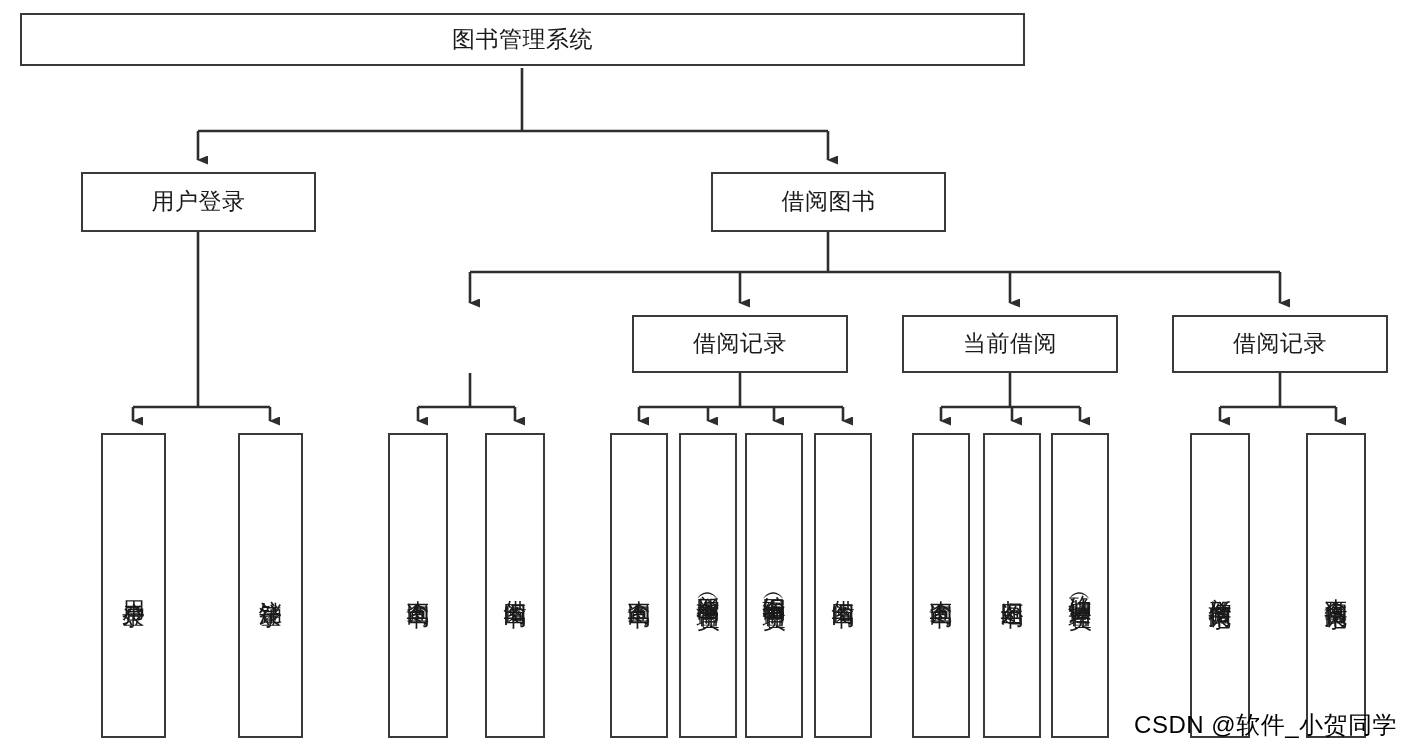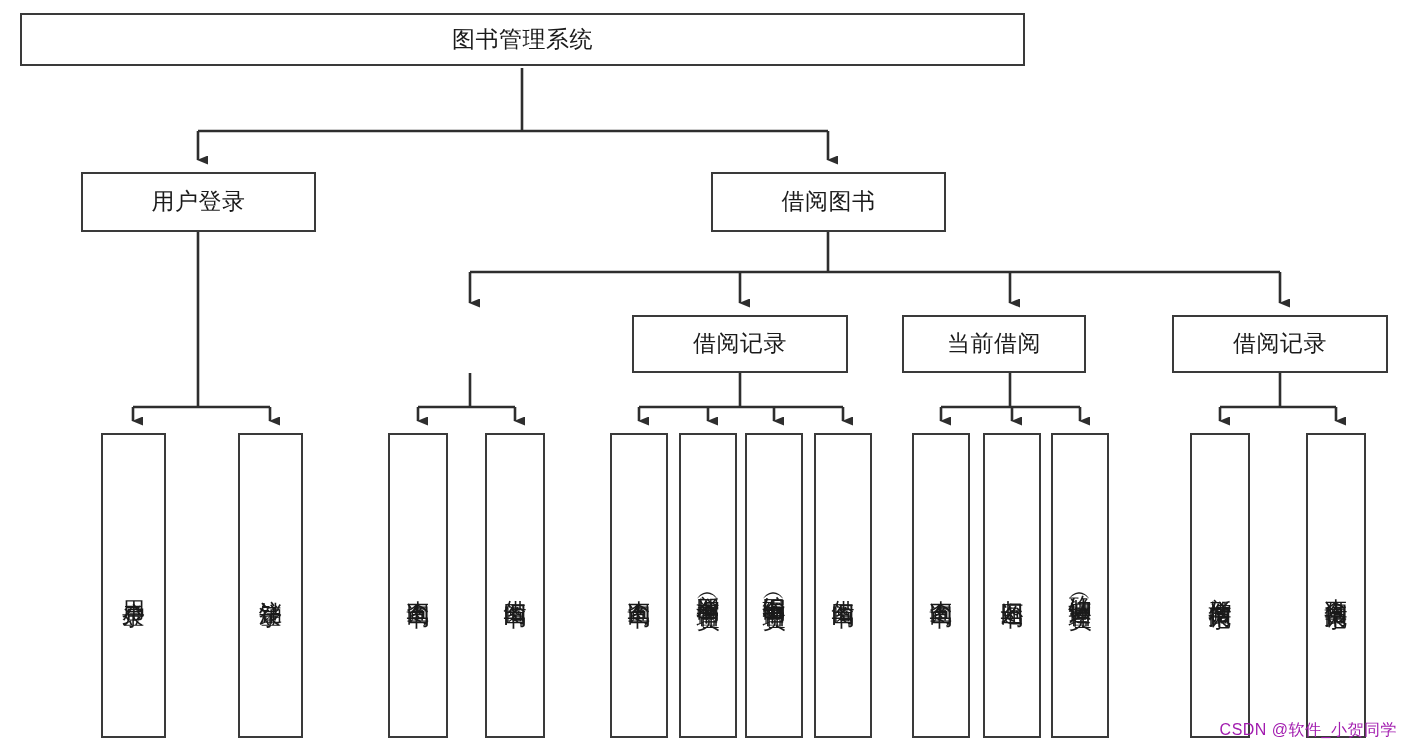--- a/index.html
+++ b/index.html
@@ -56,22 +56,22 @@
   }
   .node-v .vtext {
     writing-mode: vertical-rl;
     text-orientation: upright;
     display: block;
   }
   #watermark {
     position: absolute;
     right: 8px;
     bottom: 6px;
-    font-size: 16px;
-    color: #a21caf;
+    font-size: 24px;
+    color: #000000;
     white-space: nowrap;
     letter-spacing: 0.5px;
   }
 </style>
 </head>
 <body>
 
 <div id="diagram-root">
 
   <svg id="edges-layer" viewBox="0 0 1405 747" width="1405" height="747" xmlns="http://www.w3.org/2000/svg">
@@ -124,21 +124,21 @@
       <path d="M1336,407 L1336,421" marker-end="url(#arrowhead)"></path>
     </g>
   </svg>
 
   <div class="node node-h node-root" style="left:20px; top:13px; width:1005px; height:53px;">图书管理系统</div>
 
   <div class="node node-h" style="left:81px; top:172px; width:235px; height:60px;">用户登录</div>
   <div class="node node-h" style="left:711px; top:172px; width:235px; height:60px;">借阅图书</div>
 
   <div class="node node-h" style="left:632px; top:315px; width:216px; height:58px;">借阅记录</div>
-  <div class="node node-h" style="left:902px; top:315px; width:184px; height:58px;">当前借阅</div>
+  <div class="node node-h" style="left:902px; top:315px; width:216px; height:58px;">当前借阅</div>
   <div class="node node-h" style="left:1172px; top:315px; width:216px; height:58px;">借阅记录</div>
 
   <div class="node node-v" style="left:101px; top:433px; width:65px; height:305px;">
     <span class="vtext">用户登录</span>
   </div>
   <div class="node node-v" style="left:238px; top:433px; width:65px; height:305px;">
     <span class="vtext">注销登录</span>
   </div>
   <div class="node node-v" style="left:388px; top:433px; width:60px; height:305px;">
     <span class="vtext">查询图书</span>

